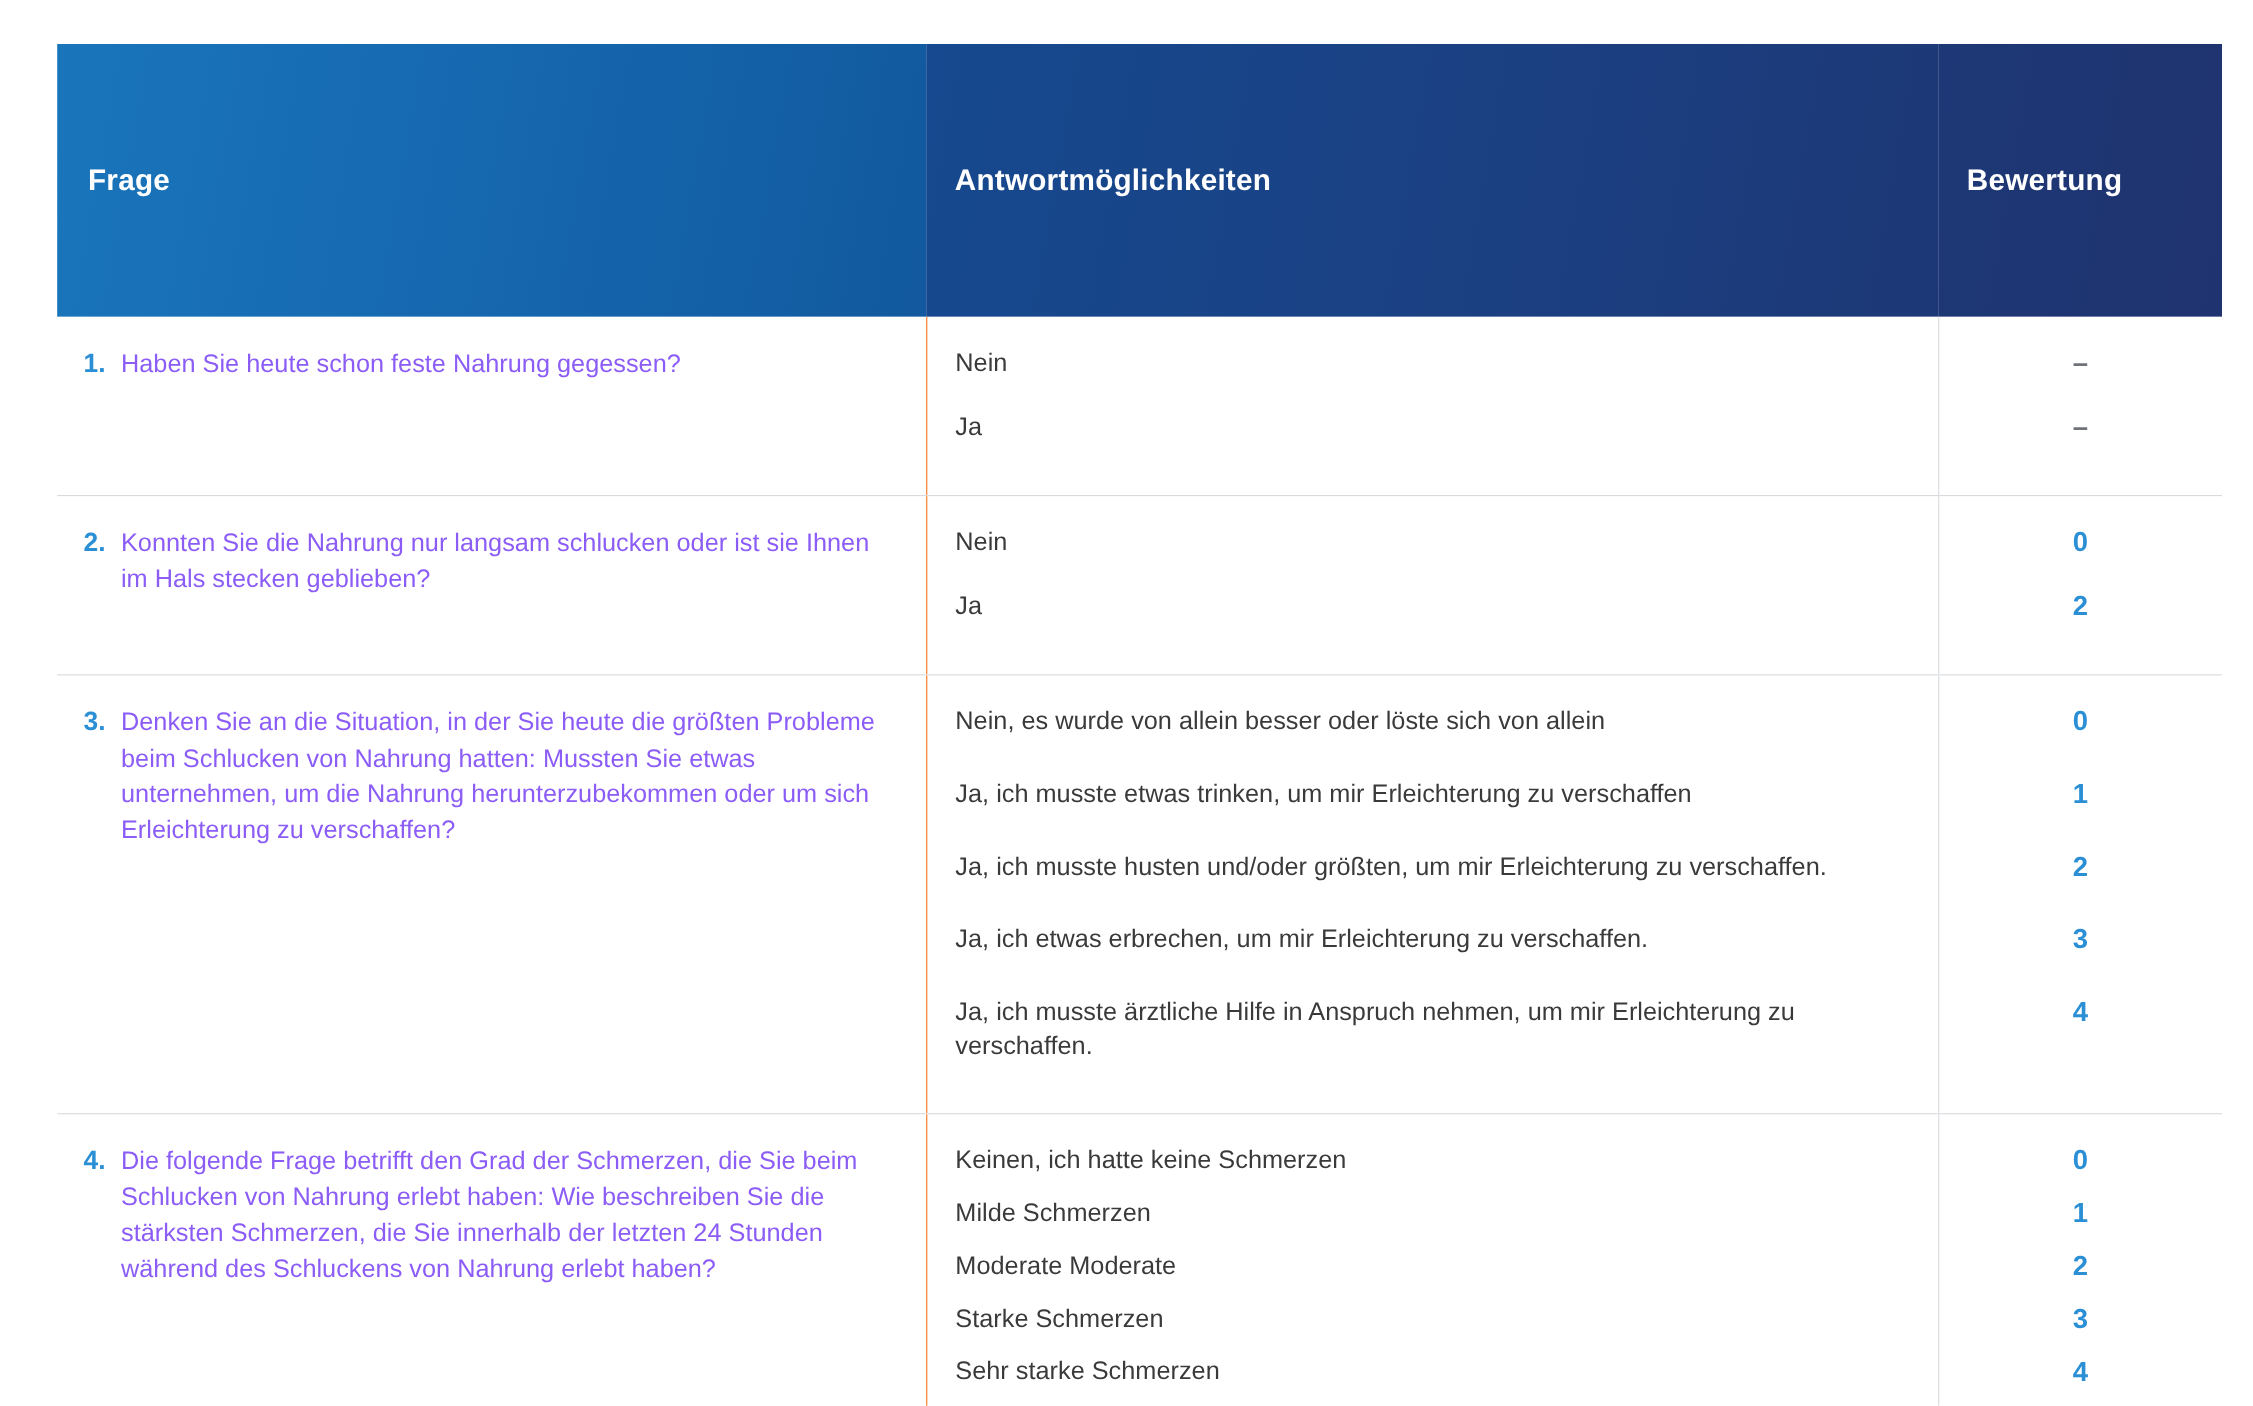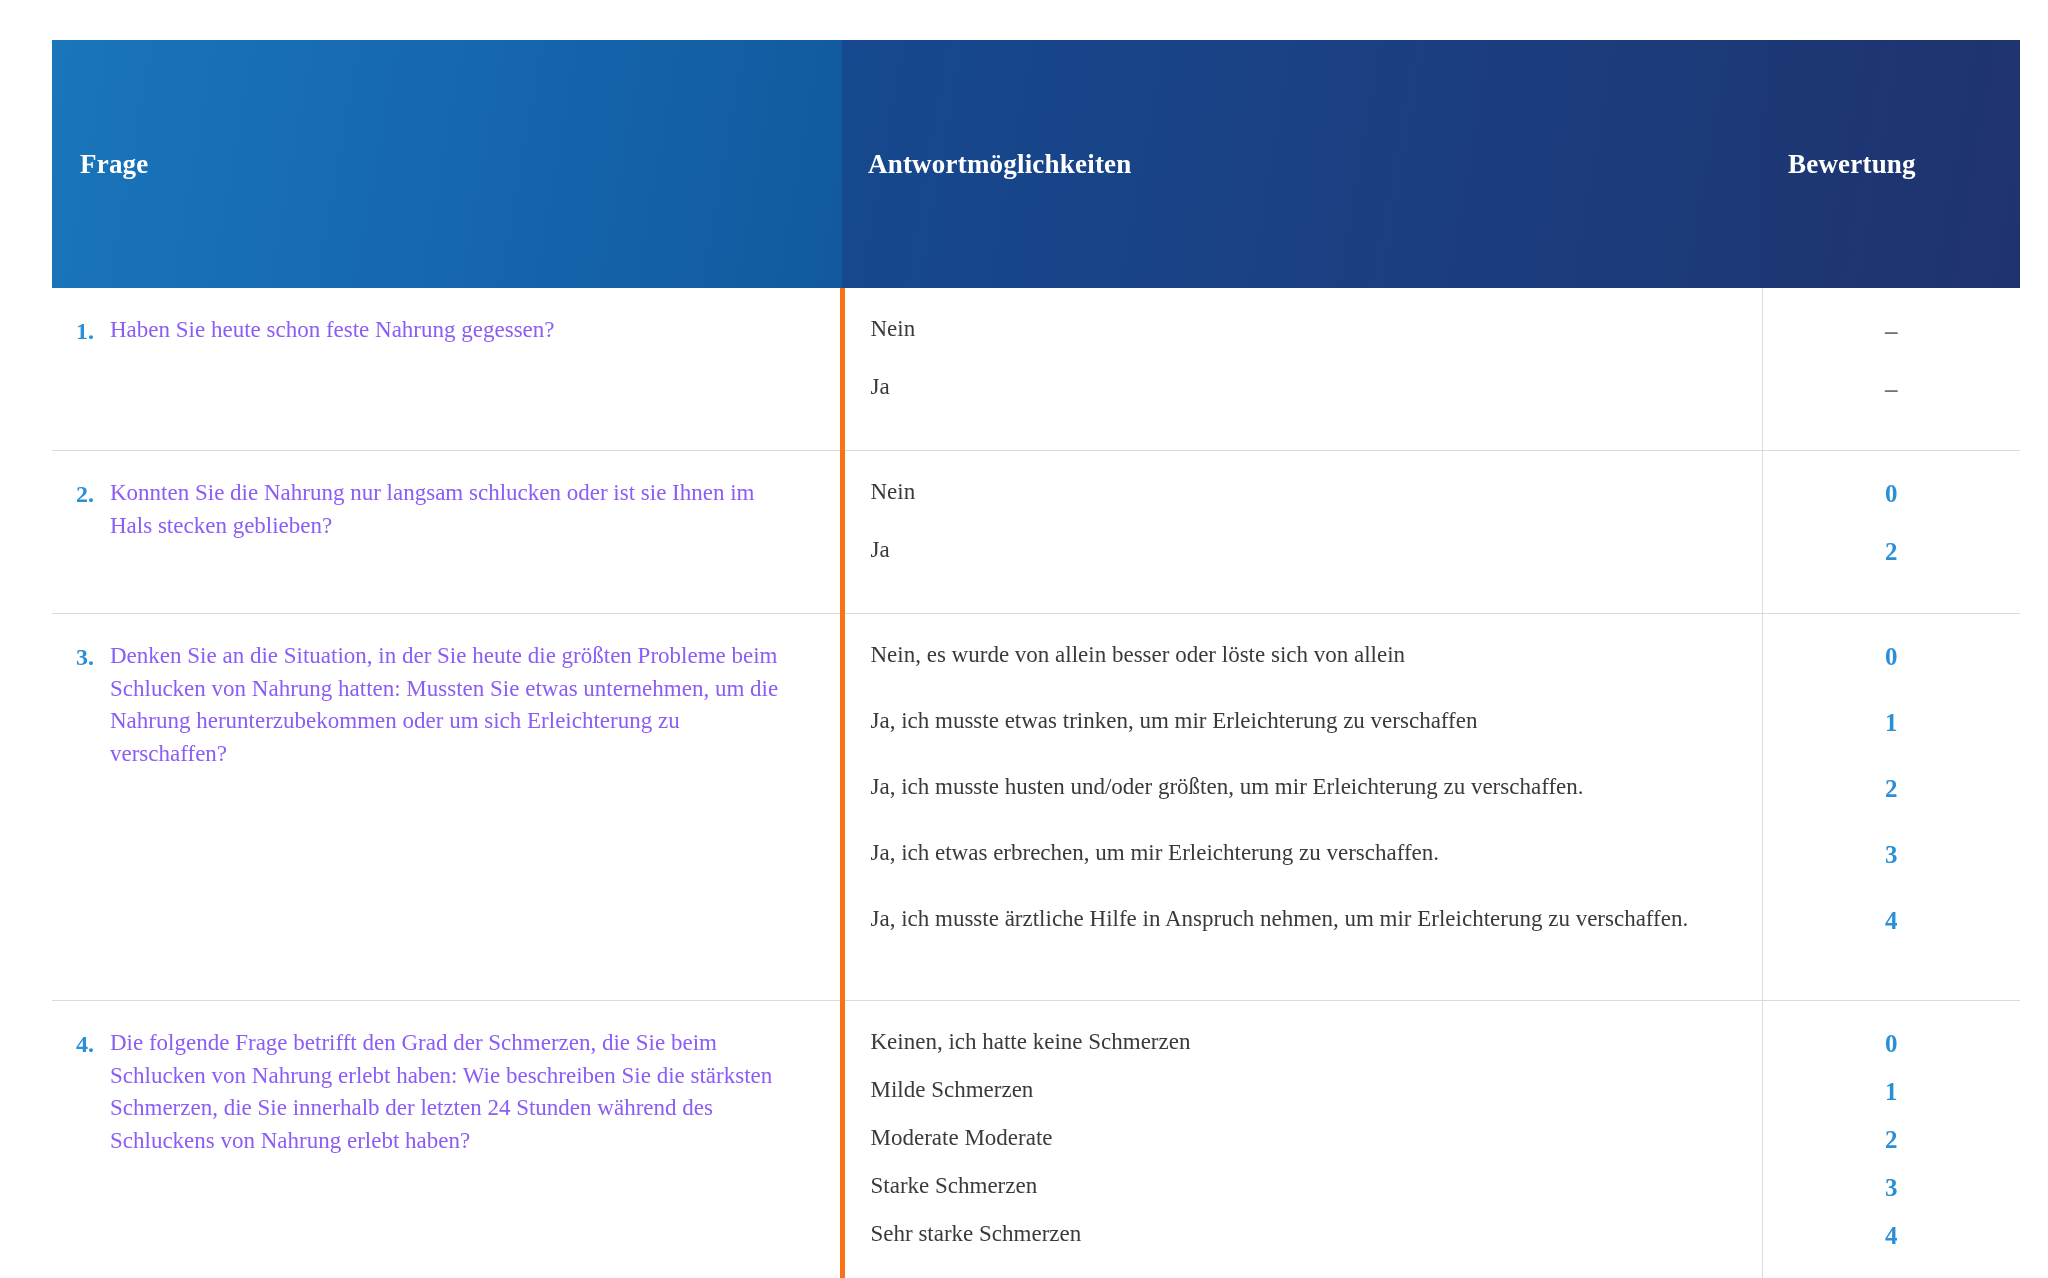--- a/index.html
+++ b/index.html
@@ -14,21 +14,20 @@
     color: #333333;
     -webkit-font-smoothing: antialiased;
   }
 
   .page {
     position: relative;
     width: 2040px;
     height: 1278px;
     box-sizing: border-box;
     padding: 40px 52px 72px 52px;
-    font-family: Liberation Serif, serif;
   }
 
   table.qtable {
     border-collapse: collapse;
     table-layout: fixed;
     width: 1968px;
   }
 
   col.c-frage   { width: 790px; }
   col.c-antwort { width: 920px; }
@@ -72,21 +71,21 @@
     padding: 0;
     background: #ffffff;
   }
   tbody tr:last-child td { border-bottom: 1px solid #d8dadd; }
 
   td.col-frage {
     padding: 26px 40px 30px 24px;
   }
   td.col-antwort {
     padding: 26px 30px 30px 26px;
-    border-left: 5px solid #f97316;
+    border-left: 1px solid #f97316;
   }
   td.col-bewert {
     padding: 26px 0 30px 0;
     border-left: 1px solid #d8dadd;
     text-align: center;
   }
 
   .q-wrap {
     display: flex;
     align-items: flex-start;

